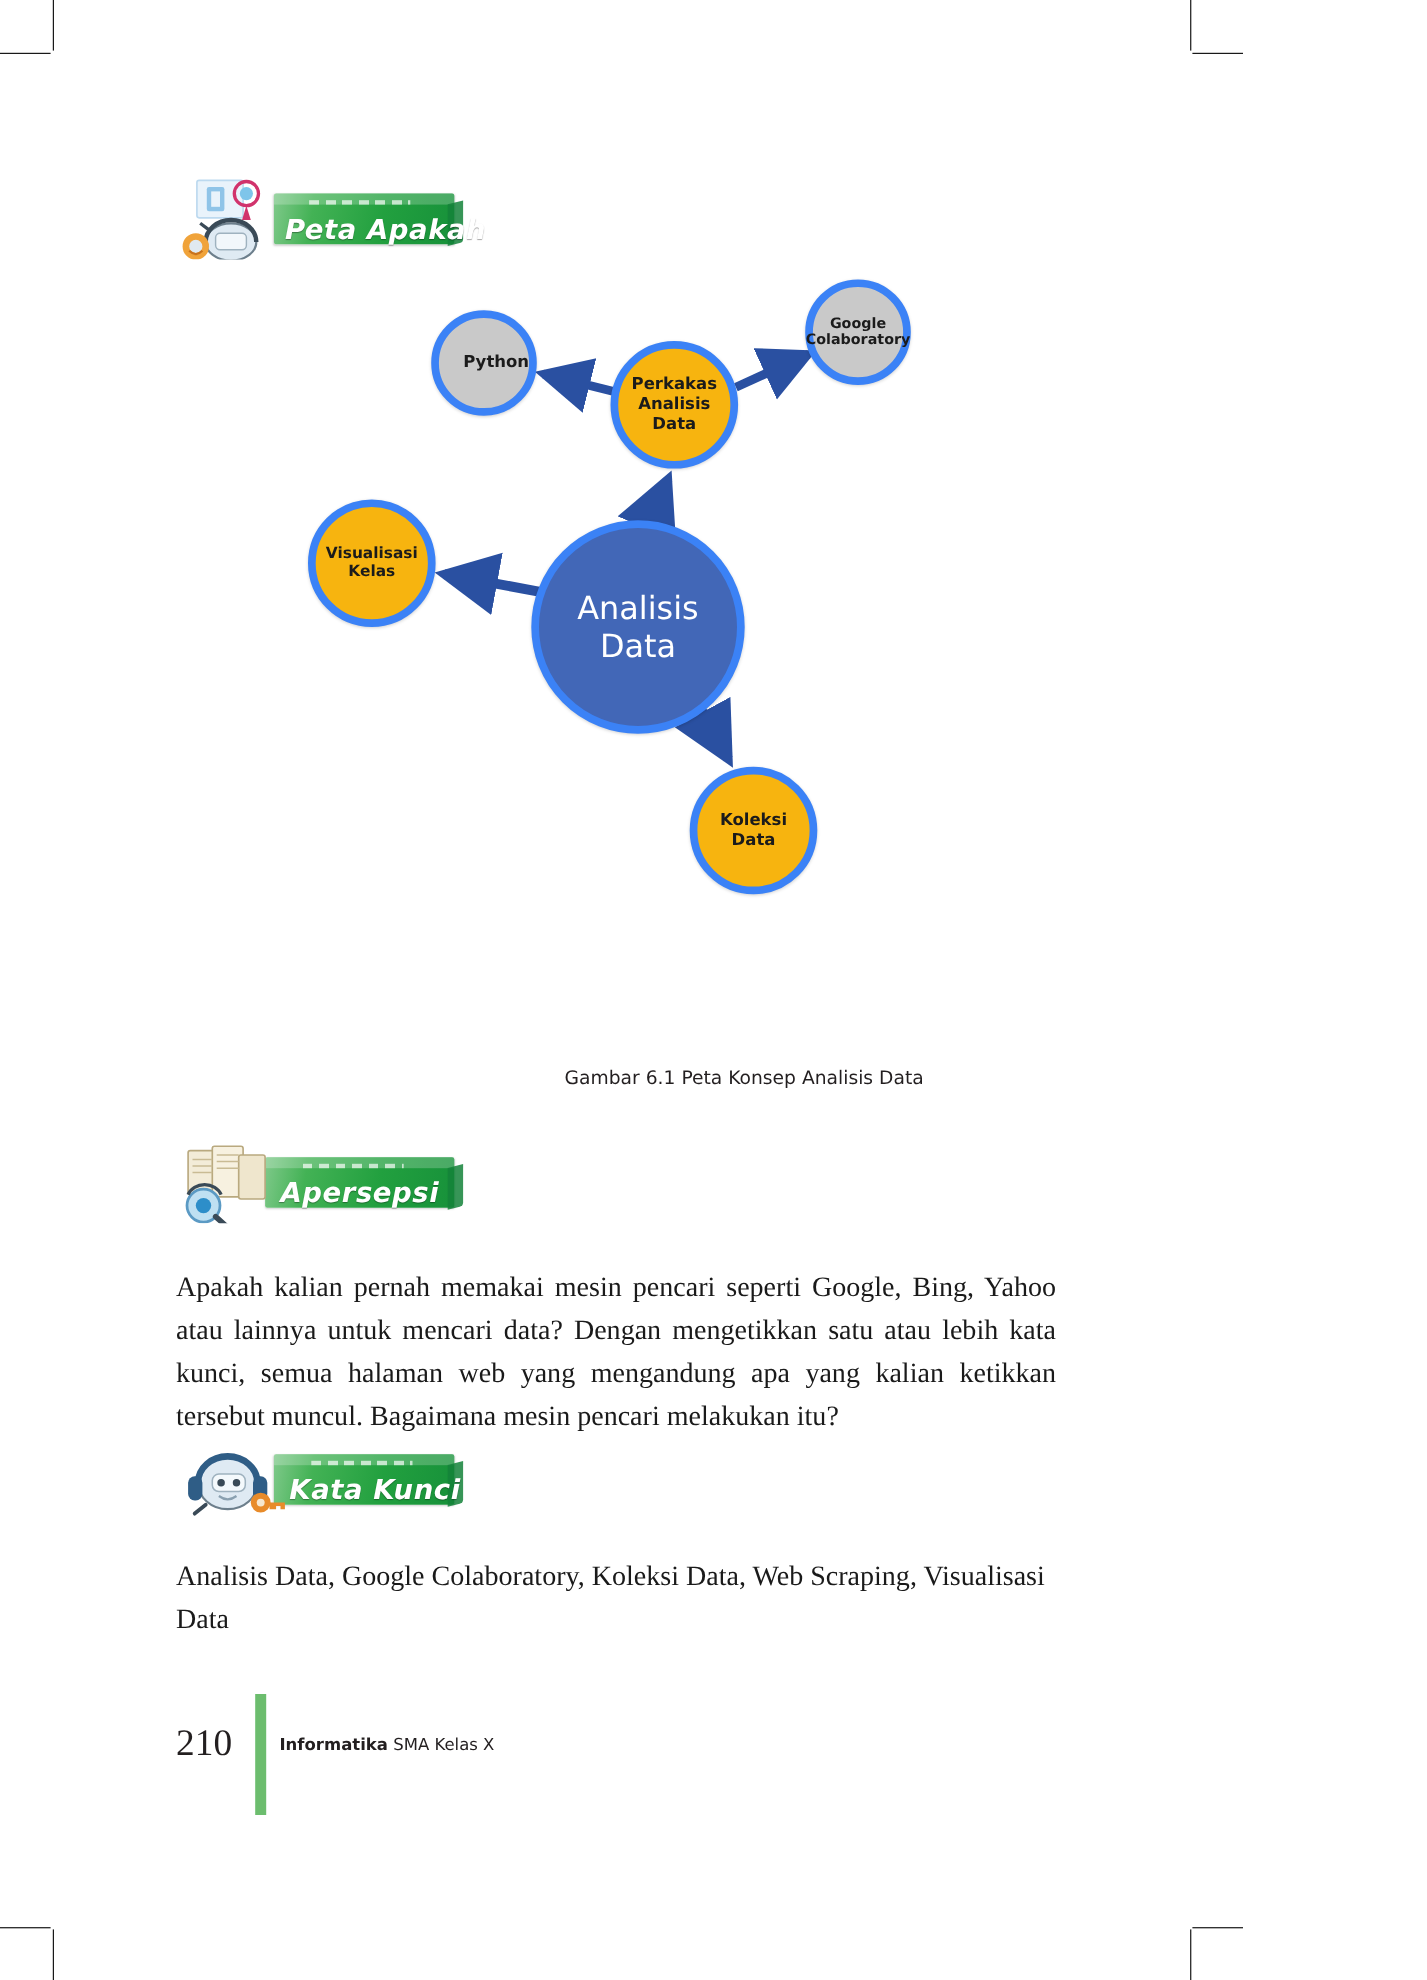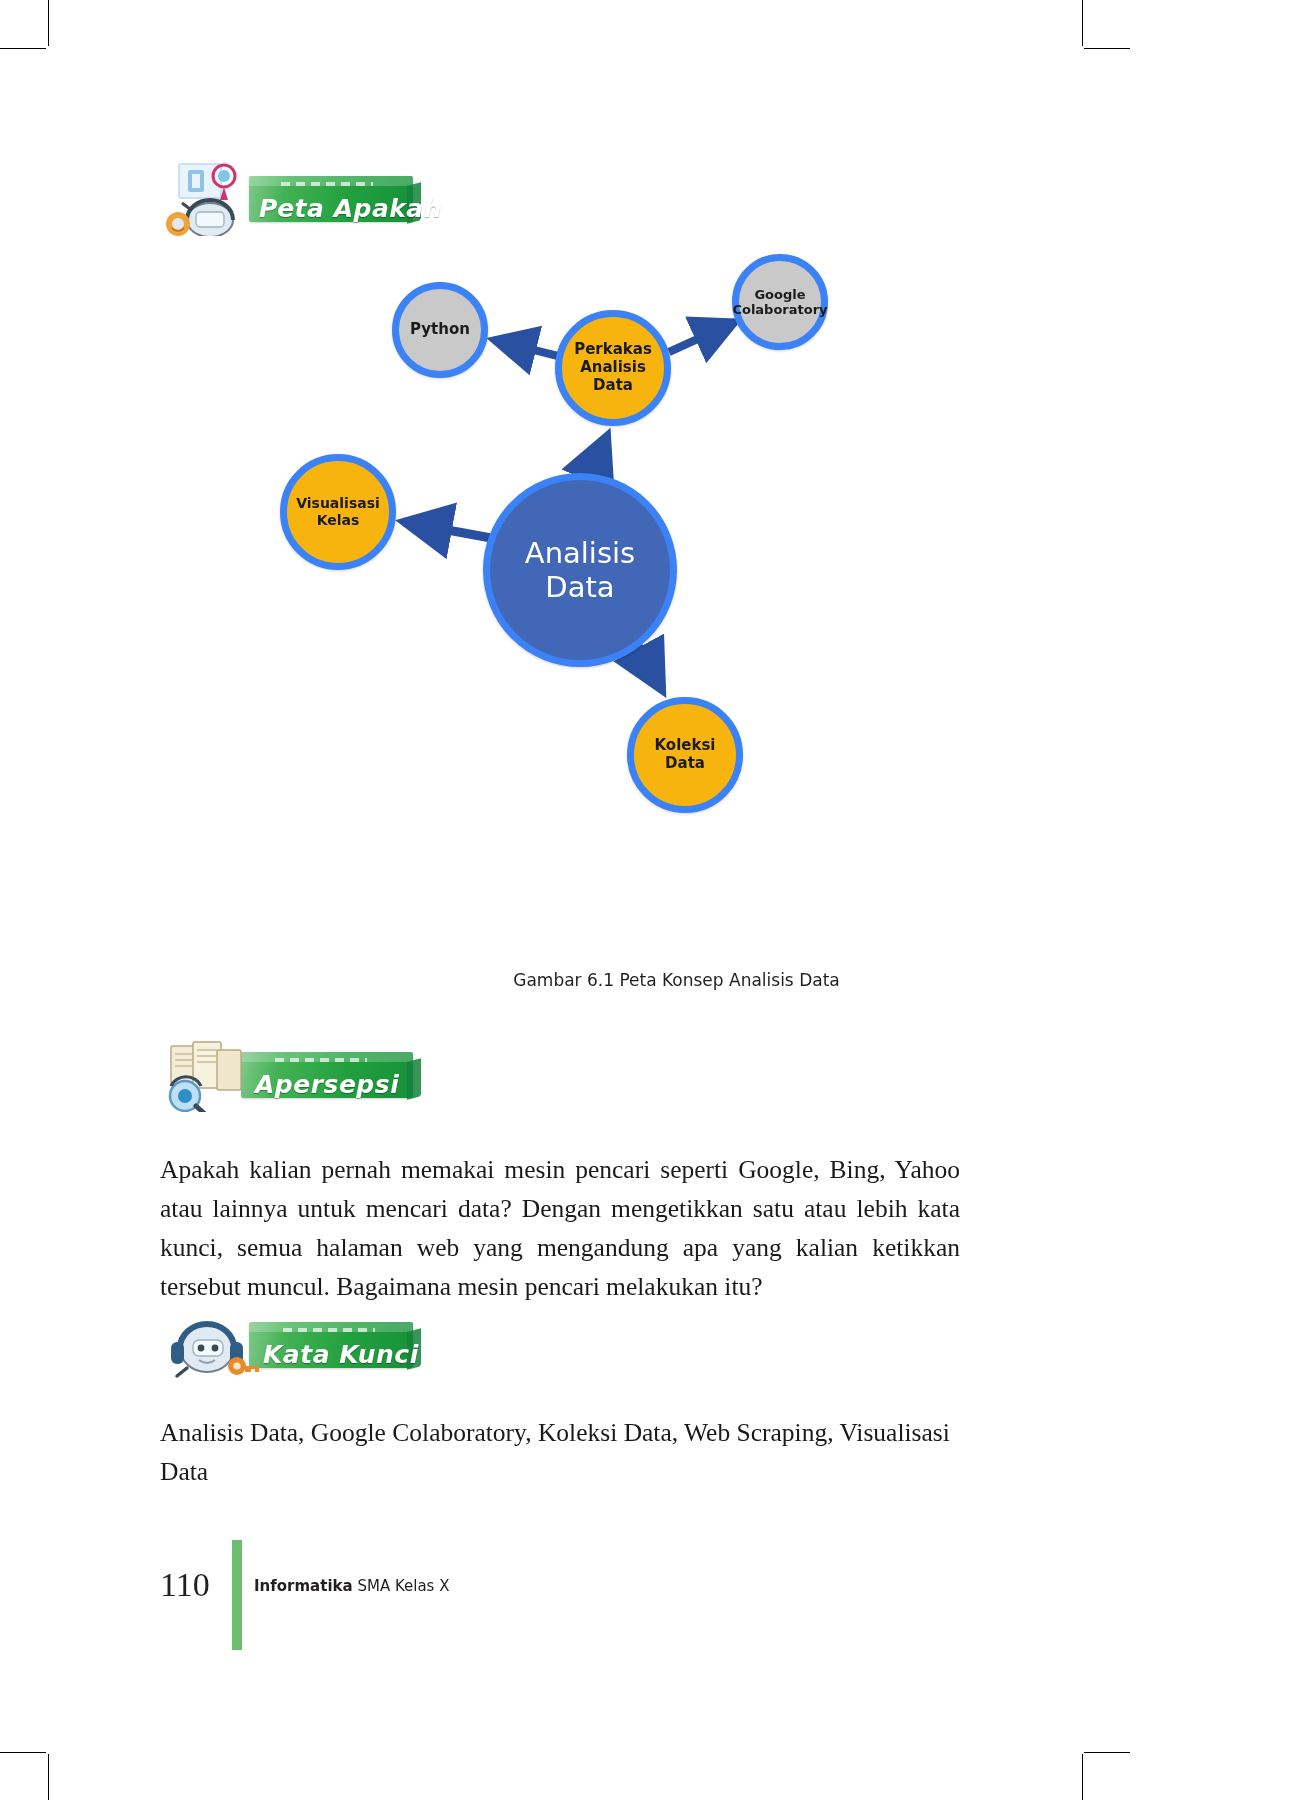--- a/index.html
+++ b/index.html
@@ -174,21 +174,21 @@
 
       <line x1="331" y1="298" x2="244" y2="282" stroke="#2a50a1" stroke-width="9" marker-end="url(#ah)"></line>
 
       <line x1="478" y1="406" x2="502" y2="450" stroke="#2a50a1" stroke-width="9" marker-end="url(#ah)"></line>
 
       <line x1="398" y1="116" x2="334" y2="100" stroke="#2a50a1" stroke-width="8" marker-end="url(#ah)"></line>
 
       <line x1="509" y1="112" x2="575" y2="82" stroke="#2a50a1" stroke-width="8" marker-end="url(#ah)"></line>
     </svg>
 
-    <div class="node gray" style="left:232px;top:42px;width:96px;height:96px;font-size:15px;">
+    <div class="node gray" style="left:232px;top:42px;width:96px;height:96px;font-size:15px;justify-content:flex-end;">
       <span>Python</span>
     </div>
 
     <div class="node gray" style="left:572px;top:14px;width:96px;height:96px;font-size:13px;">
       <span>
         <span>Google</span><br>
         <span>Colaboratory</span>
       </span>
     </div>
 
@@ -259,20 +259,20 @@
       <circle cx="74" cy="58" r="9" fill="#e88b2a"></circle>
       <circle cx="74" cy="58" r="3.6" fill="#f6e7cf"></circle>
       <path d="M82 58 l14 0 l0 6 l-4 0 l0 -3 l-4 0 l0 3 l-6 0 z" fill="#e88b2a"></path>
       <path d="M24 60 l-10 8" stroke="#3a4a57" stroke-width="3.5" stroke-linecap="round"></path>
     </svg>
   </div>
 
   <div class="para" style="left:160px;top:1413px;width:800px;text-align:left;">Analisis Data, Google Colaboratory, Koleksi Data, Web Scraping, Visualisasi Data</div>
 
   <div class="footer">
-    <div class="pagenum">110</div>
+    <div class="pagenum">210</div>
     <div class="rule"></div>
     <div class="ftxt">
       <b>Informatika</b><span> SMA Kelas X</span>
     </div>
   </div>
 
 </div>
 
 </body></html>

